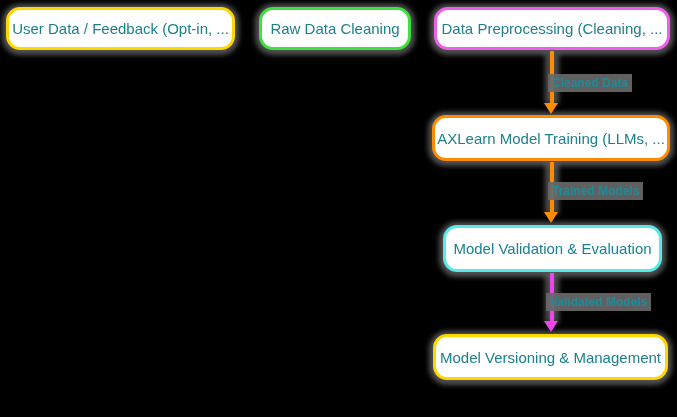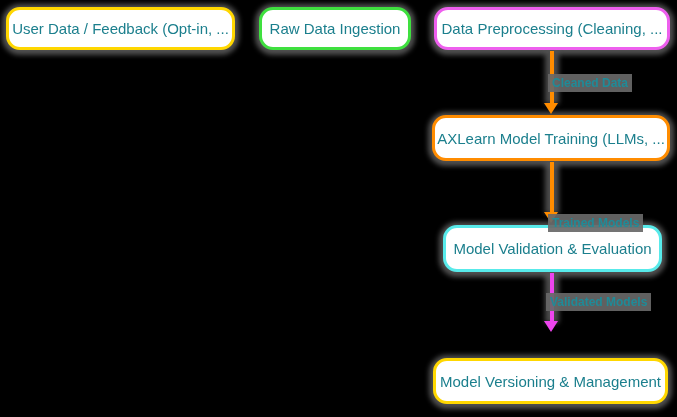--- a/index.html
+++ b/index.html
@@ -56,44 +56,44 @@
     position:absolute;
     background:rgba(104,104,104,0.92);
     color:#1f8b98;
     font-size:12px;font-weight:bold;
     line-height:14px;
     padding:2px 4px;
     white-space:nowrap;
     text-align:center;
   }
   .e0{left:548px;top:74px;}
-  .e1{left:548px;top:182px;margin-top:32px;}
+  .e1{left:548px;top:182px;}
   .e2{left:546px;top:293px;}
 </style>
 </head>
 <body>
 
 <div id="stage">
 
   <div class="node n0" style="border-color: rgb(255, 215, 0);">
     <span>User Data / Feedback (Opt-in, ...</span>
   </div>
   <div class="node n1" style="border-color: rgb(63, 224, 63);">
-    <span>Raw Data Ingestion</span>
+    <span>Raw Data Cleaning</span>
   </div>
   <div class="node n2" style="border-color: rgb(238, 95, 238); justify-content: center;">
     <span>Data Preprocessing (Cleaning, ...</span>
   </div>
   <div class="node n3" style="border-color: rgb(255, 140, 0);">
     <span>AXLearn Model Training (LLMs, ...</span>
   </div>
   <div class="node n4" style="border-color: rgb(88, 234, 234);">
     <span>Model Validation &amp; Evaluation</span>
   </div>
-  <div class="node n5" style="border-color: rgb(255, 215, 0); margin-top: 24px;">
+  <div class="node n5" style="border-color: rgb(255, 215, 0);">
     <span>Model Versioning &amp; Management</span>
   </div>
 
   <div class="edge-glow g0"></div>
   <div class="edge-glow g1"></div>
   <div class="edge-glow g2"></div>
 
   <div class="edge-line l0" style="background: rgb(255, 140, 0);"></div>
   <div class="arrowhead h0" style="border-top-color: rgb(255, 140, 0);"></div>
   <div class="edge-label e0">Cleaned Data</div>

